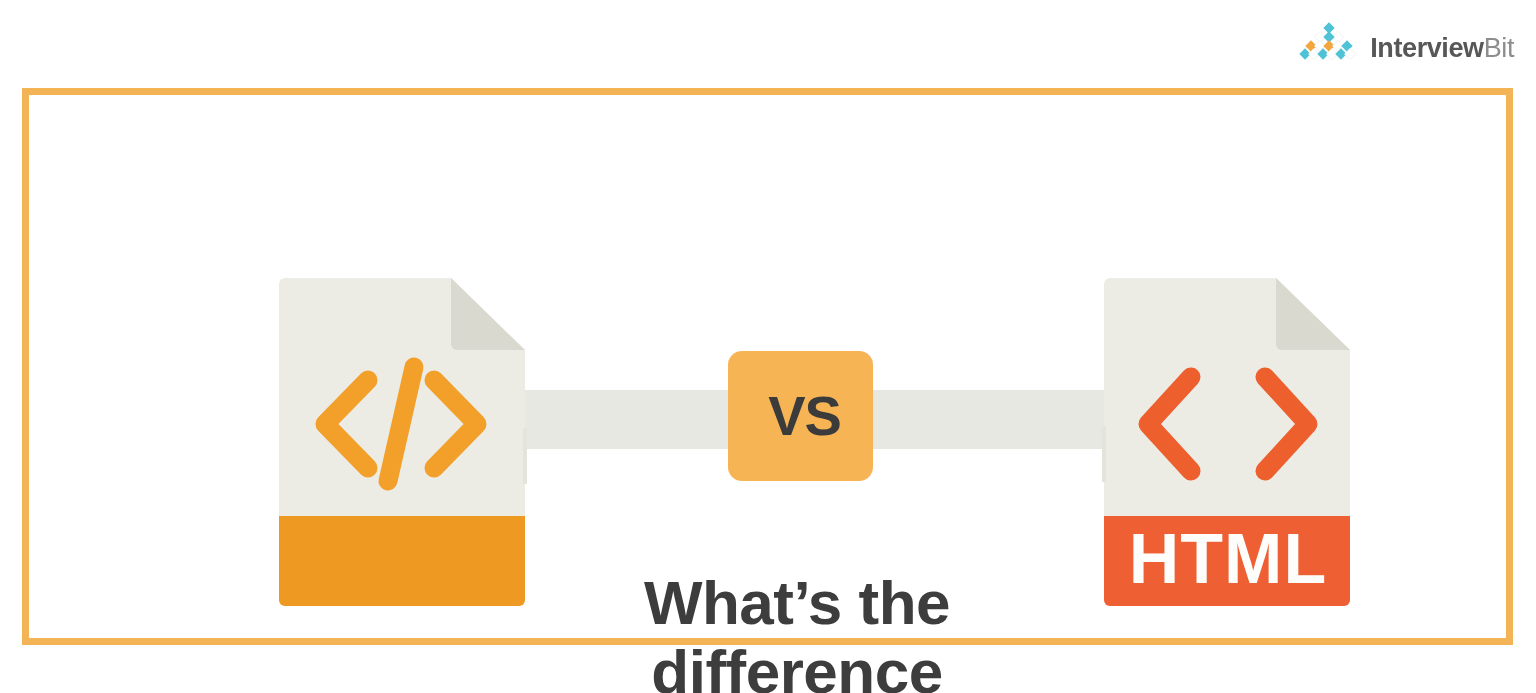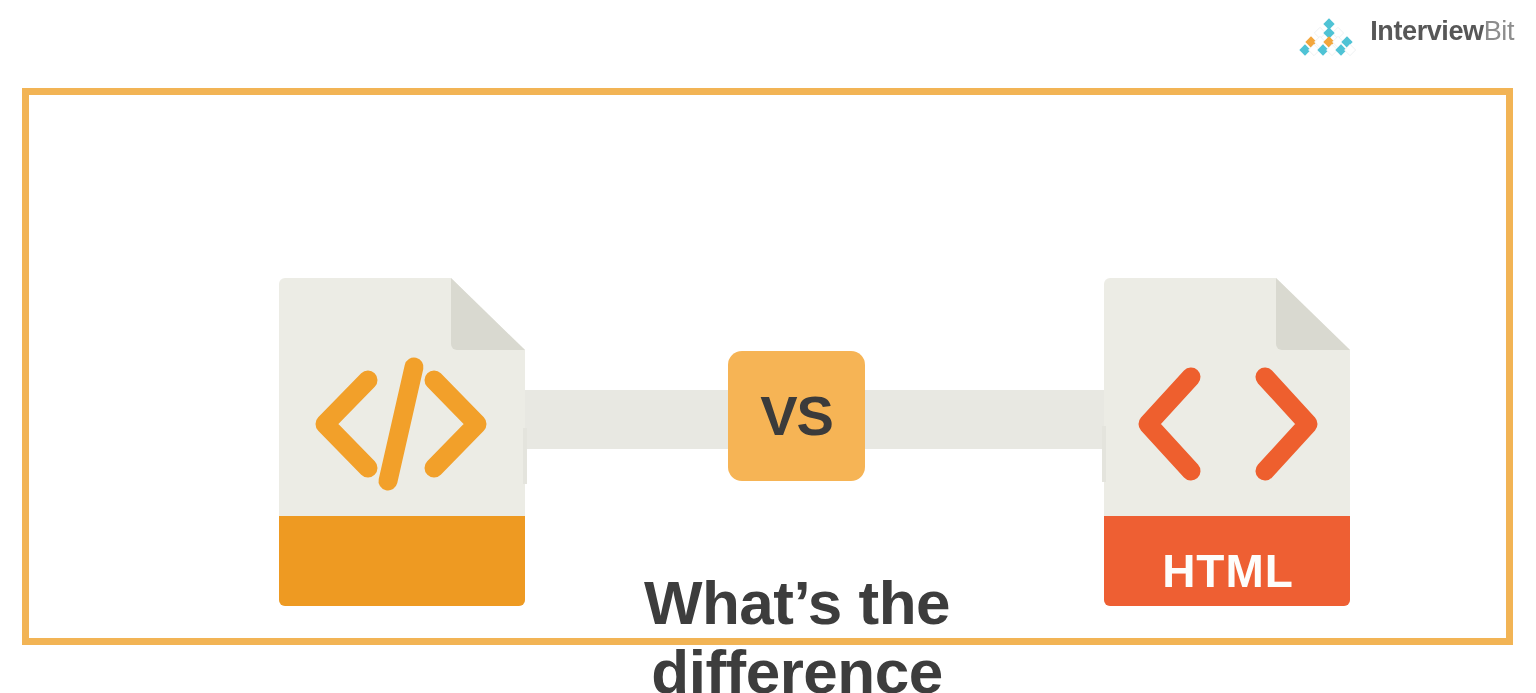--- a/index.html
+++ b/index.html
@@ -17,21 +17,21 @@
     background: #ffffff;
     overflow: hidden;
   }
 
   
   #brand-logo {
     position: absolute;
     top: 18px;
     right: 22px;
     display: flex;
-    align-items: flex-start;
+    align-items: flex-end;
     gap: 10px;
     height: 44px;
   }
   #brand-mark { width: 62px; height: 40px; display: block; }
   #brand-wordmark {
     font-size: 27px;
     letter-spacing: -0.4px;
     line-height: 1;
     white-space: nowrap;
   }
@@ -78,34 +78,35 @@
     bottom: 14px;
     text-align: center;
     color: #fdfdfb;
     font-weight: 700;
     font-size: 62px;
     letter-spacing: 2px;
     line-height: 1;
     font-family: "Liberation Sans", sans-serif;
     pointer-events: none;
   }
-  #html-file-card .file-ext-label { font-size: 46px; letter-spacing: 1px; }
+  #html-file-card .file-ext-label { font-size: 70px; letter-spacing: 1px; }
 
   
   #vs-badge {
     position: absolute;
     left: 699px;
     top: 256px;
     width: 137px;
     height: 130px;
     background: #f6b455;
     border-radius: 14px;
     display: flex;
     align-items: center;
     justify-content: center;
+    padding-left: 8px;
   }
   #vs-badge-label {
     color: #3b3b3b;
     font-weight: 700;
     font-size: 56px;
     line-height: 1;
     letter-spacing: -1px;
   }
 
   

